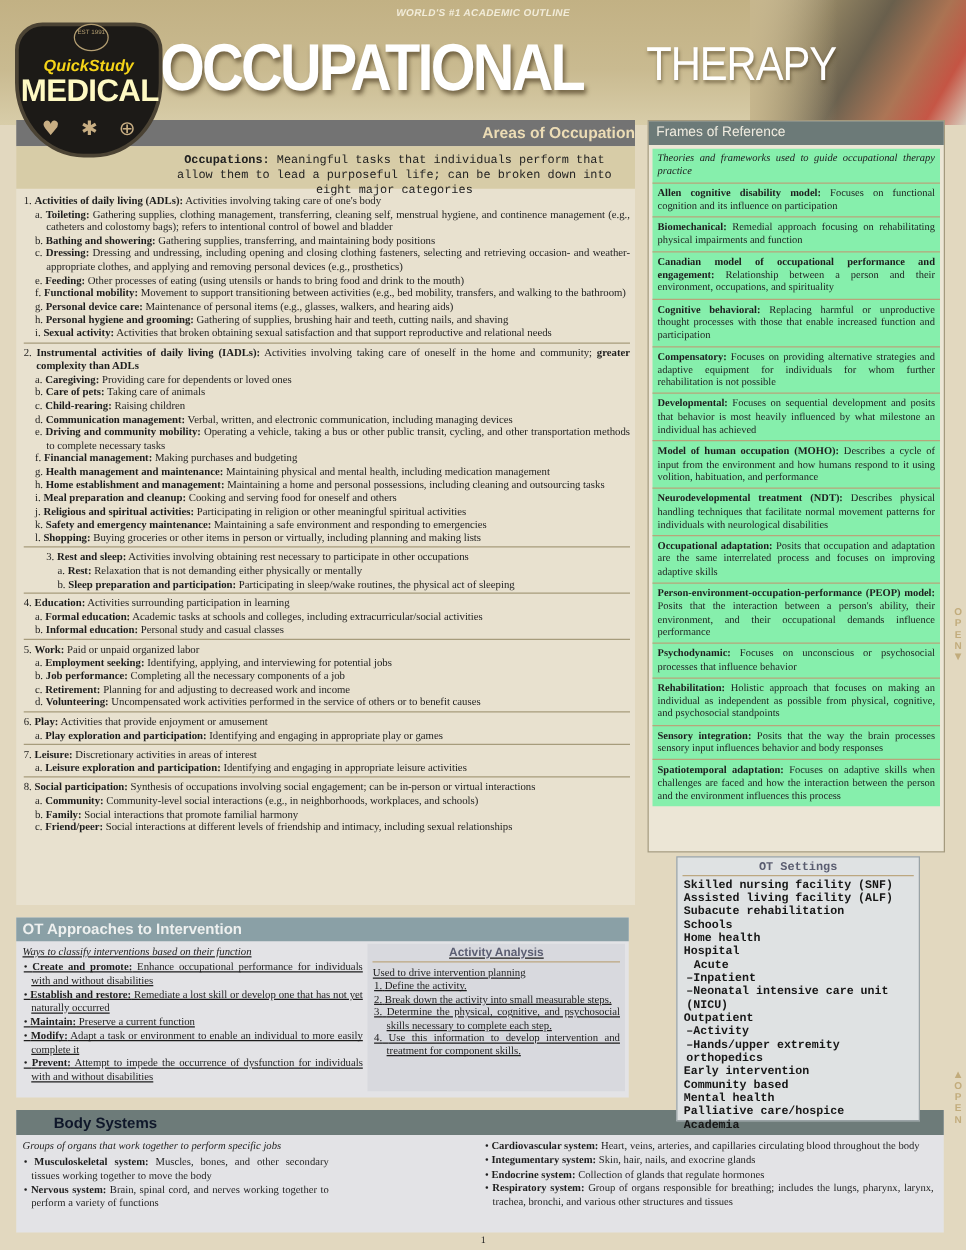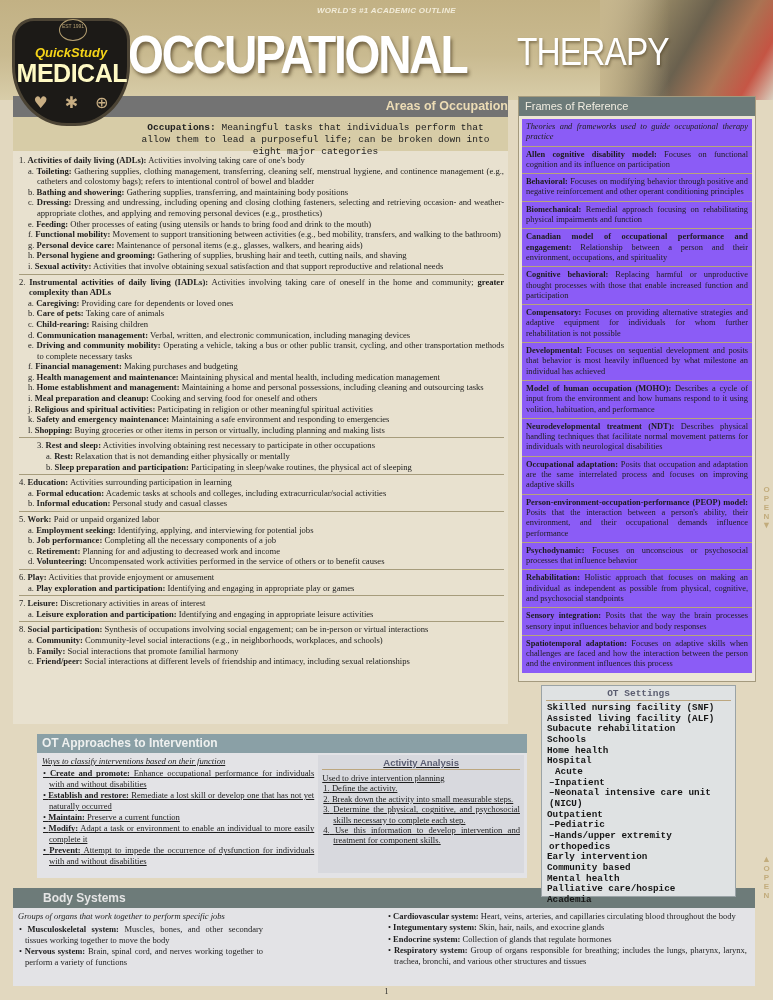--- a/index.html
+++ b/index.html
@@ -78,56 +78,56 @@
   .cat.indent .cat-title { padding-left: 28px; }
   .cat.indent .sub { padding-left: 36px; }
   b.k { font-weight: bold; }
 
   
   .for { position: absolute; left: 518px; top: 96px; width: 238px; height: 586px; background: #ece6d6; border: 1px solid #a49a7e; }
   .for-head {
     height: 19px; background: #6c7a78; color: #f0ece0; padding-left: 6px;
     font-family: "Liberation Sans", sans-serif; font-size: 11px; line-height: 19px;
   }
-  .for-body { margin: 3px 3px; background: #8b5cf6; }
+  .for-body { margin: 3px 3px; background: #86efac; }
   .for-item { padding: 3px 4px 3px 4px; font-size: 8.4px; line-height: 10.3px; text-align: justify; border-bottom: 1.5px solid #b8a57a; }
   .for-item:last-child { border-bottom: none; }
   .for-item.intro { font-style: italic; }
 
   
   .settings {
     position: absolute; left: 541px; top: 685px; width: 195px; height: 212px;
     background: #dfe2e3; border: 1px solid #9aa3a6; z-index: 4;
     font-family: Liberation Mono, monospace;
   }
   .settings-head { text-align: center; font-weight: bold; font-size: 9.5px; color: #5a5d70; padding-top: 2px; height: 15px; border-bottom: 1px solid #bca780; margin: 0 4px; }
   .settings ul { list-style: none; padding: 2px 0 0 5px; }
   .settings li { font-size: 9.3px; line-height: 10.65px; font-weight: bold; color: #161616; }
   .settings li.l1 { padding-left: 8px; }
   .settings li.l2 { padding-left: 2px; }
 
   
-  .ota { position: absolute; left: 13px; top: 734px; width: 490px; height: 144px; background: #e3e3e6; margin-left: 24px; }
+  .ota { position: absolute; left: 13px; top: 734px; width: 490px; height: 144px; background: #e3e3e6; }
   .ota-head {
     height: 19px; background: #8aa0a6; color: #eef0ef; padding-left: 5px;
     font-family: "Liberation Sans", sans-serif; font-weight: bold; font-size: 12px; line-height: 19px;
   }
   .ota-cols { display: flex; text-decoration: underline; }
   .ota-left { width: 283px; padding: 3px 4px 0 5px; font-size: 8.6px; line-height: 10.4px; }
   .ota-left .intro { font-style: italic; margin-bottom: 2px; }
   .ota-left .bul { padding-left: 7px; text-indent: -6px; text-align: justify; margin-bottom: 1px; }
   .aa { width: 207px; margin: 2px 3px 0 0; background: #d8d9de; height: 118px; padding: 0 4px; }
   .aa-head { text-align: center; font-family: "Liberation Sans", sans-serif; font-weight: bold; font-size: 9.5px; color: #5b5e72; height: 15px; line-height: 15px; border-bottom: 1px solid #bca780; margin-bottom: 3px; }
   .aa p { font-size: 8.6px; line-height: 10.4px; }
   .aa .step { padding-left: 11px; text-indent: -10px; text-align: justify; }
 
   
   .bs { position: absolute; left: 13px; top: 888px; width: 742px; height: 98px; background: #e3e3e6; }
   .bs-head {
-    height: 20px; background: #6d7b79; color: #e5e5e5; padding-left: 30px;
+    height: 20px; background: #6d7b79; color: #0f172a; padding-left: 30px;
     font-family: "Liberation Sans", sans-serif; font-weight: bold; font-size: 12px; line-height: 20px;
   }
   .bs-cols { display: flex; padding: 3px 5px 0 5px; }
   .bs-col { font-size: 8.5px; line-height: 10.4px; }
   .bs-col.left { width: 245px; margin-right: 124px; }
   .bs-col.right { width: 360px; }
   .bs-col .intro { font-style: italic; margin-bottom: 3px; }
   .bs-col .bul { padding-left: 7px; text-indent: -6px; text-align: justify; margin-bottom: 1px; }
   .page-num { position: absolute; left: 0; top: 987px; width: 773px; text-align: center; font-size: 8px; }
 
@@ -162,21 +162,21 @@
   <div class="aoo-body" id="aoo-body">
       <div class="cat">
         <div class="cat-title"><span>1.</span> <b class="k">Activities of daily living (ADLs):</b><span> Activities involving taking care of one's body</span></div>
         <div class="sub"><span>a.</span> <b class="k">Toileting:</b><span> Gathering supplies, clothing management, transferring, cleaning self, menstrual hygiene, and continence management (e.g., catheters and colostomy bags); refers to intentional control of bowel and bladder</span></div>
         <div class="sub"><span>b.</span> <b class="k">Bathing and showering:</b><span> Gathering supplies, transferring, and maintaining body positions</span></div>
         <div class="sub"><span>c.</span> <b class="k">Dressing:</b><span> Dressing and undressing, including opening and closing clothing fasteners, selecting and retrieving occasion- and weather-appropriate clothes, and applying and removing personal devices (e.g., prosthetics)</span></div>
         <div class="sub"><span>e.</span> <b class="k">Feeding:</b><span> Other processes of eating (using utensils or hands to bring food and drink to the mouth)</span></div>
         <div class="sub"><span>f.</span> <b class="k">Functional mobility:</b><span> Movement to support transitioning between activities (e.g., bed mobility, transfers, and walking to the bathroom)</span></div>
         <div class="sub"><span>g.</span> <b class="k">Personal device care:</b><span> Maintenance of personal items (e.g., glasses, walkers, and hearing aids)</span></div>
         <div class="sub"><span>h.</span> <b class="k">Personal hygiene and grooming:</b><span> Gathering of supplies, brushing hair and teeth, cutting nails, and shaving</span></div>
-        <div class="sub"><span>i.</span> <b class="k">Sexual activity:</b><span> Activities that involve obtaining sexual satisfaction and that support reproductive and relational needs</span></div>
+        <div class="sub"><span>i.</span> <b class="k">Sexual activity:</b><span> Activities that broken obtaining sexual satisfaction and that support reproductive and relational needs</span></div>
       </div>
       <div class="cat">
         <div class="cat-title"><span>2.</span> <b class="k">Instrumental activities of daily living (IADLs):</b><span> Activities involving taking care of oneself in the home and community; </span><b class="k">greater complexity than ADLs</b></div>
         <div class="sub"><span>a.</span> <b class="k">Caregiving:</b><span> Providing care for dependents or loved ones</span></div>
         <div class="sub"><span>b.</span> <b class="k">Care of pets:</b><span> Taking care of animals</span></div>
         <div class="sub"><span>c.</span> <b class="k">Child-rearing:</b><span> Raising children</span></div>
         <div class="sub"><span>d.</span> <b class="k">Communication management:</b><span> Verbal, written, and electronic communication, including managing devices</span></div>
         <div class="sub"><span>e.</span> <b class="k">Driving and community mobility:</b><span> Operating a vehicle, taking a bus or other public transit, cycling, and other transportation methods to complete necessary tasks</span></div>
         <div class="sub"><span>f.</span> <b class="k">Financial management:</b><span> Making purchases and budgeting</span></div>
         <div class="sub"><span>g.</span> <b class="k">Health management and maintenance:</b><span> Maintaining physical and mental health, including medication management</span></div>
@@ -218,21 +218,20 @@
         <div class="sub"><span>c.</span> <b class="k">Friend/peer:</b><span> Social interactions at different levels of friendship and intimacy, including sexual relationships</span></div>
       </div>
     </div>
 </section>
 
 <section class="for">
   <div class="for-head">Frames of Reference</div>
   <div class="for-body" id="for-body">
     <div class="for-item intro">Theories and frameworks used to guide occupational therapy practice</div>
   <div class="for-item"><b class="k">Allen cognitive disability model:</b><span> Focuses on functional cognition and its influence on participation</span></div>
-      <div class="for-item"><b class="k">Behavioral:</b><span> Focuses on modifying behavior through positive and negative reinforcement and other operant conditioning principles</span></div>
       <div class="for-item"><b class="k">Biomechanical:</b><span> Remedial approach focusing on rehabilitating physical impairments and function</span></div>
       <div class="for-item"><b class="k">Canadian model of occupational performance and engagement:</b><span> Relationship between a person and their environment, occupations, and spirituality</span></div>
       <div class="for-item"><b class="k">Cognitive behavioral:</b><span> Replacing harmful or unproductive thought processes with those that enable increased function and participation</span></div>
       <div class="for-item"><b class="k">Compensatory:</b><span> Focuses on providing alternative strategies and adaptive equipment for individuals for whom further rehabilitation is not possible</span></div>
       <div class="for-item"><b class="k">Developmental:</b><span> Focuses on sequential development and posits that behavior is most heavily influenced by what milestone an individual has achieved</span></div>
       <div class="for-item"><b class="k">Model of human occupation (MOHO):</b><span> Describes a cycle of input from the environment and how humans respond to it using volition, habituation, and performance</span></div>
       <div class="for-item"><b class="k">Neurodevelopmental treatment (NDT):</b><span> Describes physical handling techniques that facilitate normal movement patterns for individuals with neurological disabilities</span></div>
       <div class="for-item"><b class="k">Occupational adaptation:</b><span> Posits that occupation and adaptation are the same interrelated process and focuses on improving adaptive skills</span></div>
       <div class="for-item"><b class="k">Person-environment-occupation-performance (PEOP) model:</b><span> Posits that the interaction between a person's ability, their environment, and their occupational demands influence performance</span></div>
       <div class="for-item"><b class="k">Psychodynamic:</b><span> Focuses on unconscious or psychosocial processes that influence behavior</span></div>
@@ -248,21 +247,21 @@
       <li class="l0">Skilled nursing facility (SNF)</li>
       <li class="l0">Assisted living facility (ALF)</li>
       <li class="l0">Subacute rehabilitation</li>
       <li class="l0">Schools</li>
       <li class="l0">Home health</li>
       <li class="l0">Hospital</li>
       <li class="l1">Acute</li>
       <li class="l2">–Inpatient</li>
       <li class="l2">–Neonatal intensive care unit (NICU)</li>
       <li class="l0">Outpatient</li>
-      <li class="l2">–Pediatric</li>
+      <li class="l2">–Activity</li>
       <li class="l2">–Hands/upper extremity orthopedics</li>
       <li class="l0">Early intervention</li>
       <li class="l0">Community based</li>
       <li class="l0">Mental health</li>
       <li class="l0">Palliative care/hospice</li>
       <li class="l0">Academia</li>
     </ul>
 </section>
 
 <section class="ota">

